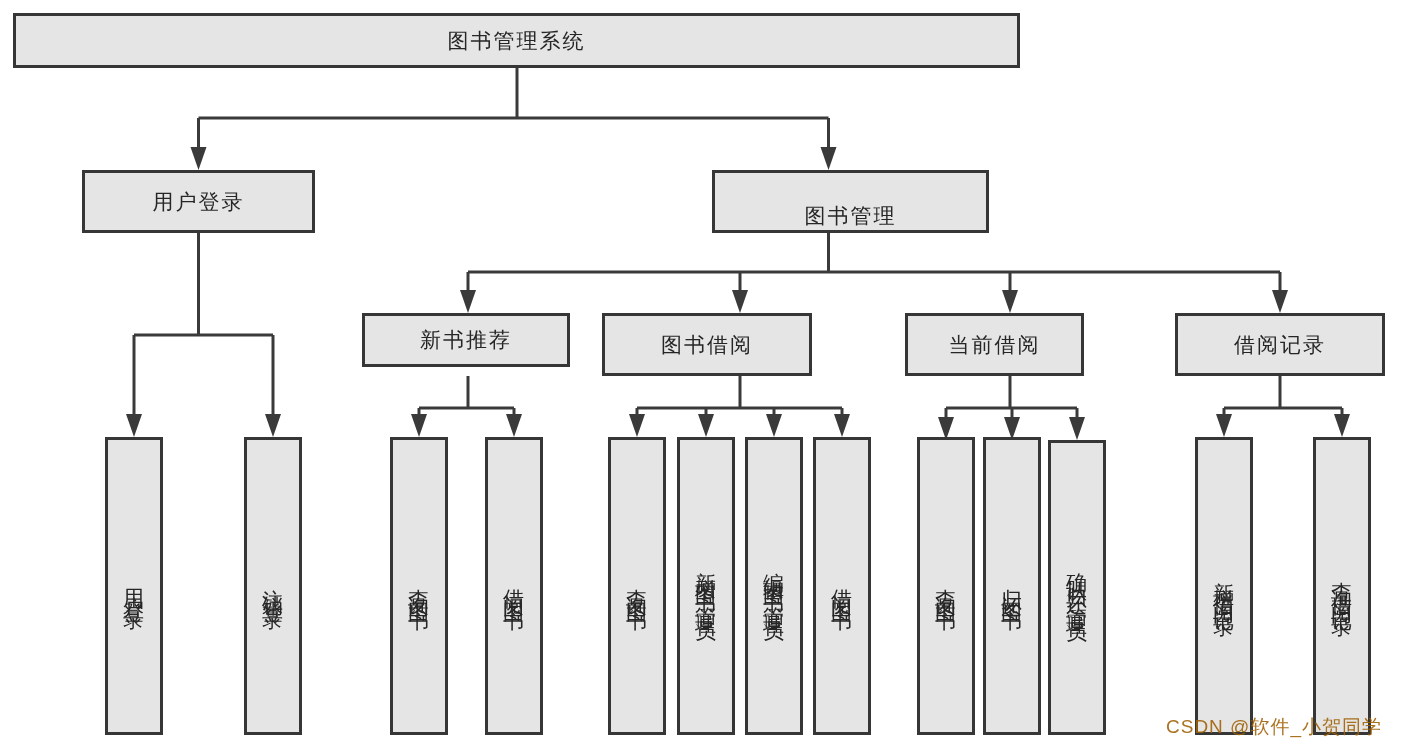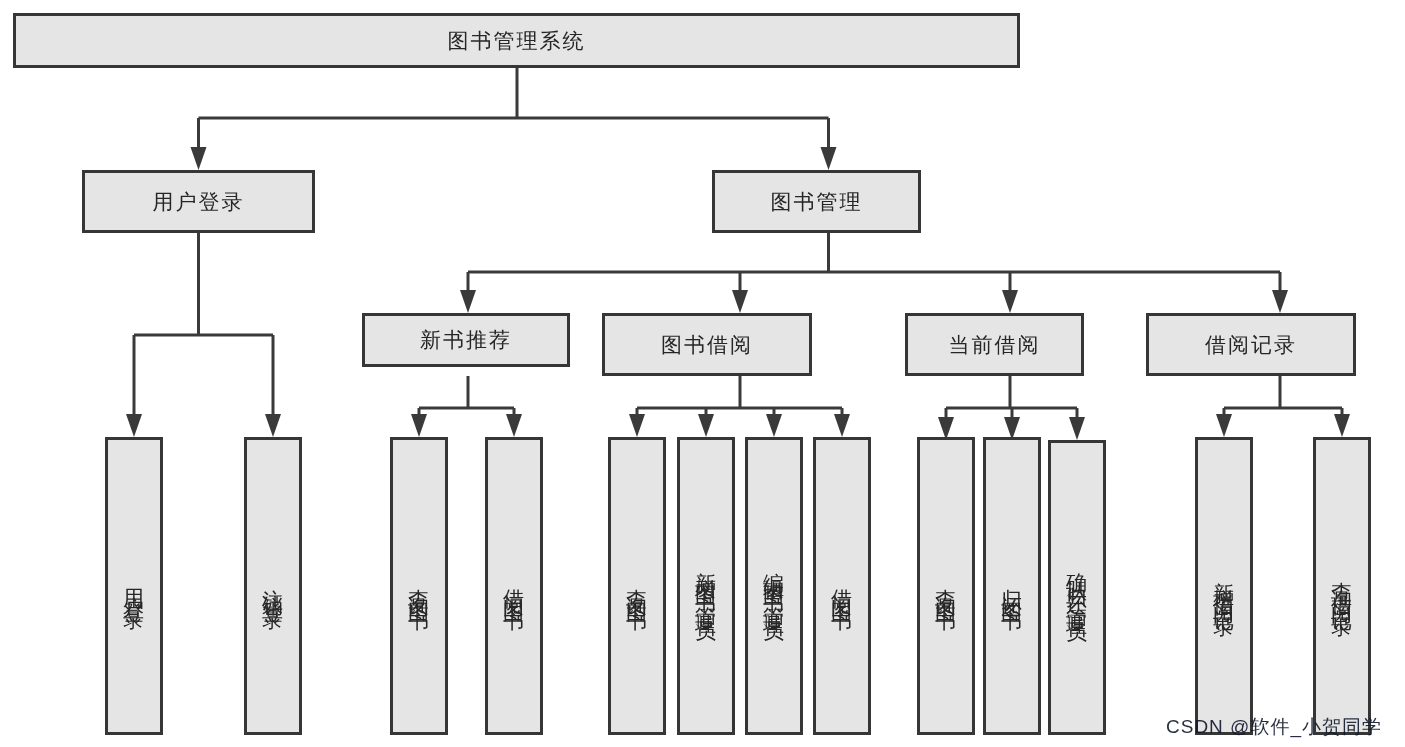--- a/index.html
+++ b/index.html
@@ -12,21 +12,21 @@
     position:absolute;box-sizing:border-box;border:3px solid #363636;background:#e5e5e5;
     display:flex;align-items:center;justify-content:center;
   }
   .hnode{font-size:21px;letter-spacing:2px;white-space:nowrap;}
   .vnode span{
     writing-mode:vertical-rl;text-orientation:mixed;
     font-size:21px;letter-spacing:7px;line-height:1;white-space:nowrap;
   }
   #watermark{
     position:absolute;left:1166px;top:714px;z-index:5;
-    font-size:19px;letter-spacing:1px;color:#0f172a;opacity:0.9;white-space:nowrap;
+    font-size:19px;letter-spacing:1px;color:#a16207;opacity:0.9;white-space:nowrap;
   }
 </style>
 </head>
 <body>
 
 <div id="stage">
 
   <svg id="connectors" viewBox="0 0 1405 747" xmlns="http://www.w3.org/2000/svg">
       <line x1="517" y1="68" x2="517" y2="118" stroke="#3a3a3a" stroke-width="3"></line>
       <line x1="198.5" y1="118" x2="828.5" y2="118" stroke="#3a3a3a" stroke-width="3"></line>
@@ -82,34 +82,34 @@
       <polygon points="1334,414 1350,414 1342,437" fill="#3a3a3a"></polygon>
     </svg>
 
   <div class="node hnode" style="left:13px;top:13px;width:1007px;height:55px;">
     <span>图书管理系统</span>
   </div>
 
   <div class="node hnode" style="left:82px;top:170px;width:233px;height:63px;">
     <span>用户登录</span>
   </div>
-  <div class="node hnode" style="left:712px;top:170px;width:209px;height:63px;">
+  <div class="node hnode" style="left:712px;top:170px;width:277px;height:63px;align-items:flex-end;">
     <span>图书管理</span>
   </div>
 
   <div class="node hnode" style="left:362px;top:313px;width:208px;height:54px;">
     <span>新书推荐</span>
   </div>
   <div class="node hnode" style="left:602px;top:313px;width:210px;height:63px;">
     <span>图书借阅</span>
   </div>
   <div class="node hnode" style="left:905px;top:313px;width:179px;height:63px;">
     <span>当前借阅</span>
   </div>
-  <div class="node hnode" style="left:1146px;top:313px;width:210px;height:63px;">
+  <div class="node hnode" style="left:1175px;top:313px;width:210px;height:63px;">
     <span>借阅记录</span>
   </div>
 
   <div class="node vnode" style="left:105px;top:437px;width:58px;height:298px;">
     <span>用户登录</span>
   </div>
   <div class="node vnode" style="left:244px;top:437px;width:58px;height:298px;">
     <span>注销登录</span>
   </div>
 

